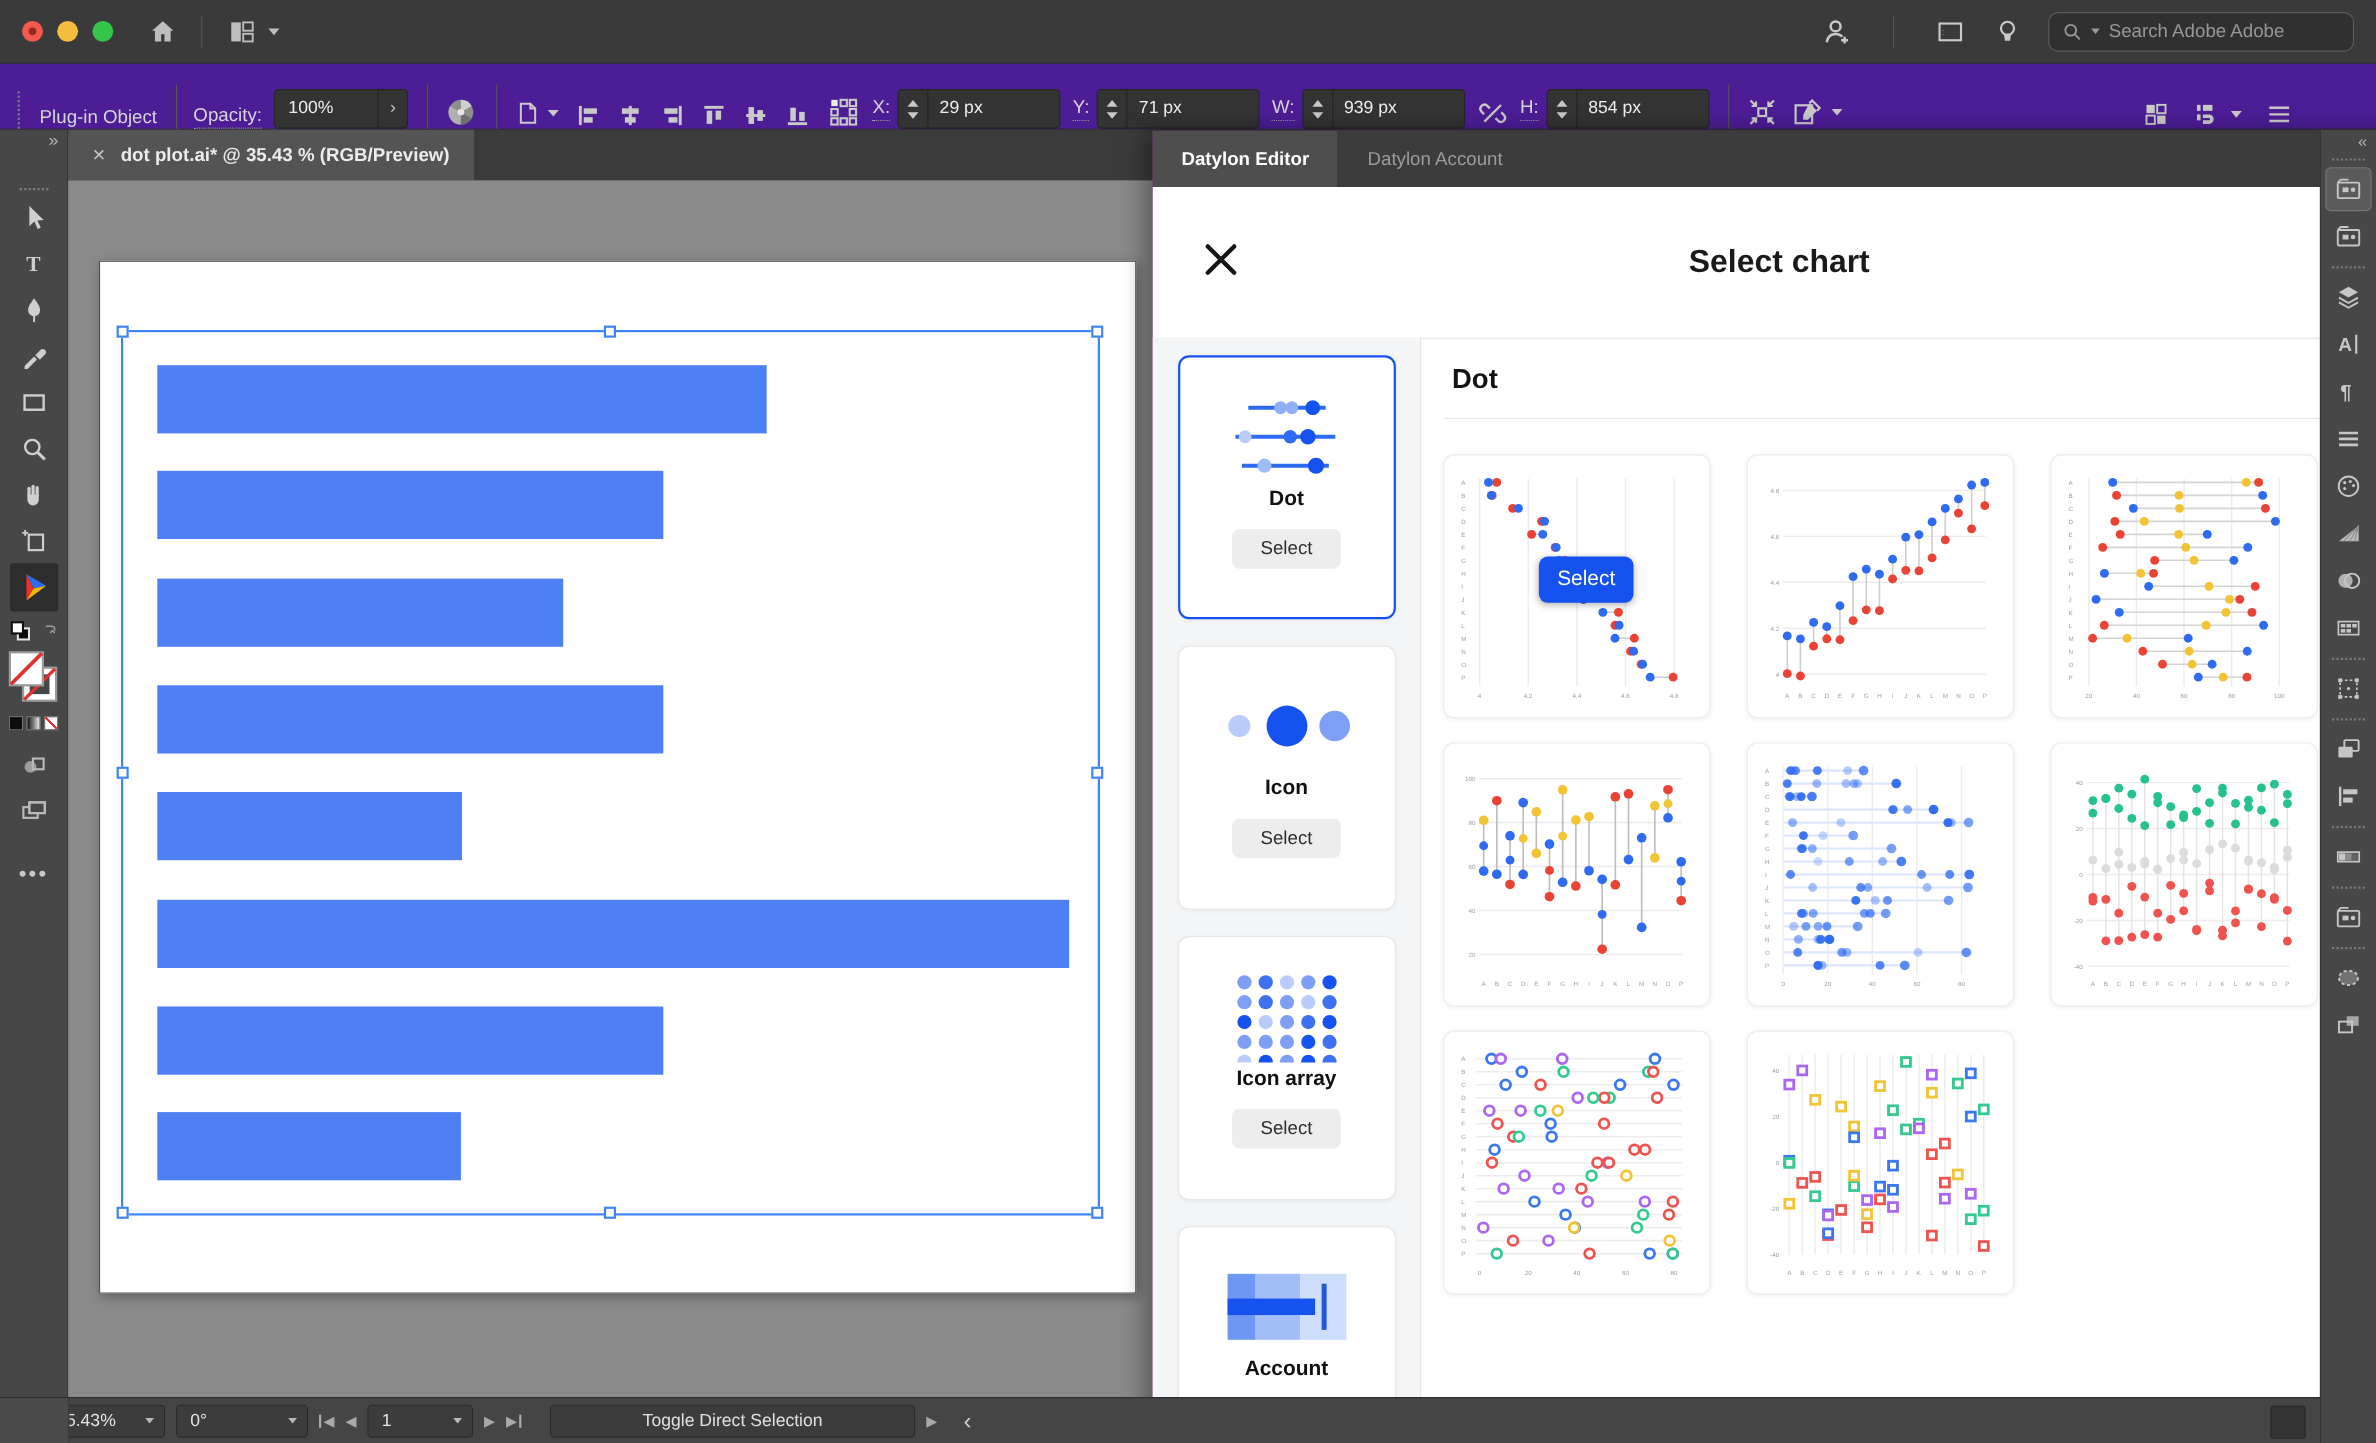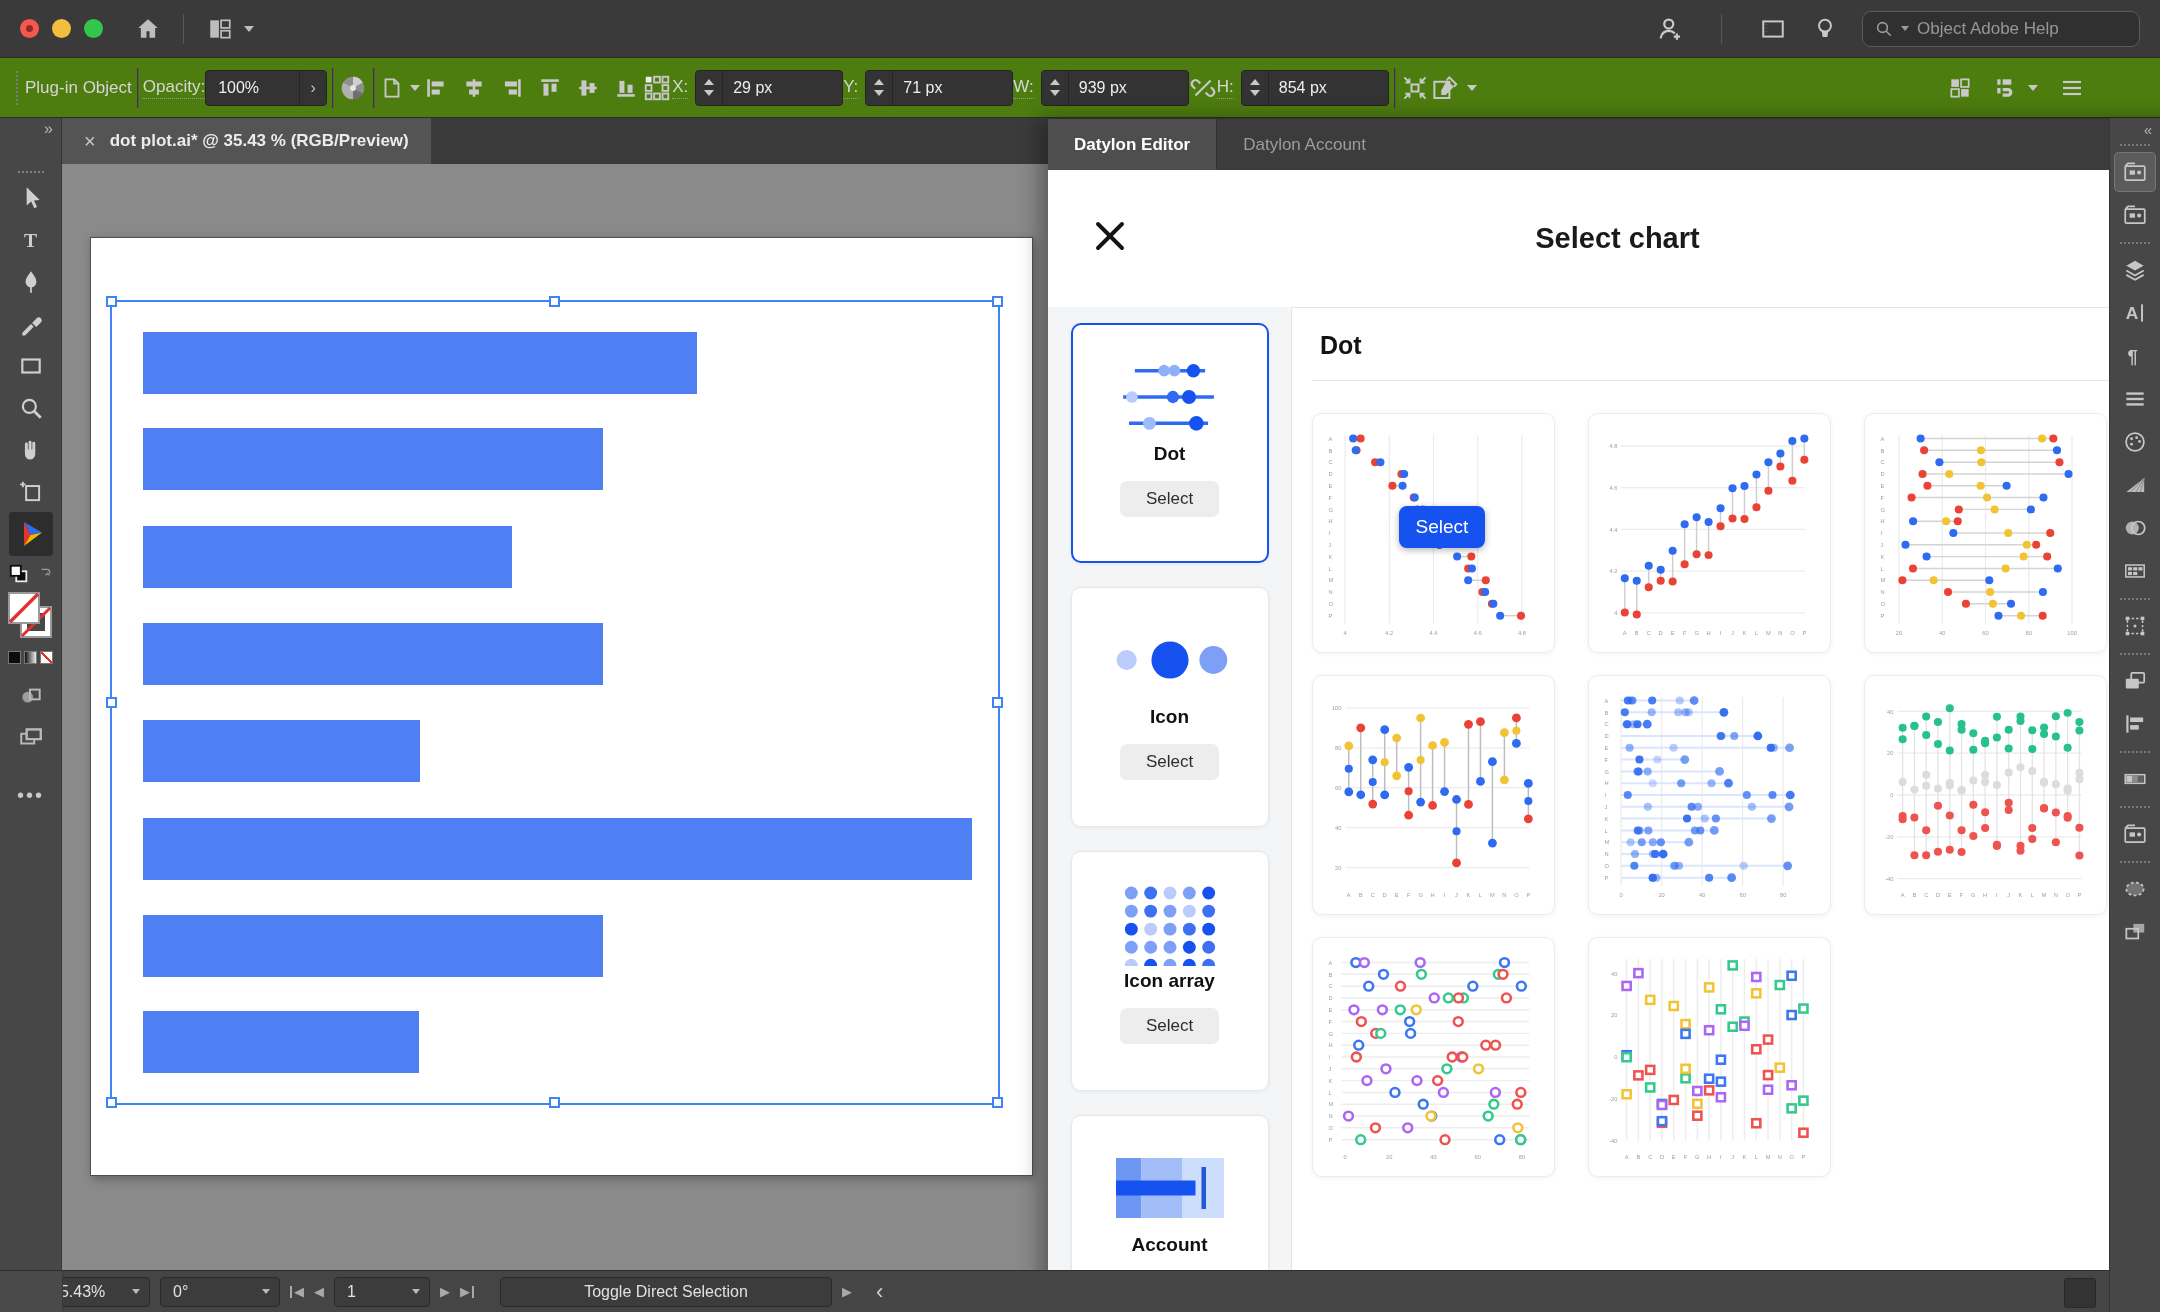--- a/index.html
+++ b/index.html
@@ -13,22 +13,22 @@
   .tl{width:19px;height:19px;border-radius:50%;display:inline-block;position:relative}
   .tl.red{background:#f4594f}.tl.red i{position:absolute;inset:6px;background:#8e2b23;border-radius:50%}
   .tl.yellow{background:#f5bd3e}.tl.green{background:#34c64b}
   .ticon{display:flex;align-items:center;margin:0 10px}
   .vsep{width:1px;height:30px;background:#585858;margin:0 12px}
   .app-title{position:absolute;left:0;right:0;text-align:center;font-size:19px;color:#d8d8d8;pointer-events:none}
   .tbright{margin-left:auto;display:flex;align-items:center;gap:24px;z-index:1}
   .searchbox{display:flex;align-items:center;gap:8px;width:278px;height:36px;background:#303030;
     border:1px solid #5c5c5c;border-radius:9px;padding:0 12px;box-sizing:border-box;color:#979797;font-size:17px}
   
-  .controlbar{position:absolute;top:58px;left:0;right:0;height:60px;background:#4d7c0f;
-    border-bottom:1px solid #2d2d2d;display:flex;align-items:center;padding:0 12px;box-sizing:border-box;}
+  .controlbar{position:absolute;top:58px;left:0;right:0;height:60px;background:#4c1d95;
+    border-bottom:1px solid #2d2d2d;display:flex;align-items:flex-end;padding:0 12px;box-sizing:border-box;gap:11px}
   .cb-handle{width:3px;height:34px;border-left:2px dotted #7e7e7e;margin:0 4px}
   .cb-label{font-size:17px;color:#d6d6d6;white-space:nowrap}
   .ulab{border-bottom:1px dotted #9a9a9a;padding-bottom:1px}
   .cb-sep{width:1px;height:40px;background:#393939;box-shadow:1px 0 0 #575757;margin:0 5px}
   .opfield{display:flex;align-items:center;height:34px;background:#333;border:1px solid #242424;border-radius:4px;width:120px}
   .opfield .val{flex:1;padding-left:12px;font-size:16px;color:#eee}
   .opch{width:26px;height:100%;display:flex;align-items:center;justify-content:center;border-left:1px solid #242424;color:#c4c4c4;font-size:16px}
   .numgroup{display:flex;align-items:center;gap:7px}
   .numfield{display:flex;align-items:center;height:34px;background:#333;border:1px solid #242424;border-radius:4px;width:146px}
   .stepper{width:26px;height:100%;display:flex;flex-direction:column;align-items:center;justify-content:center;gap:5px;border-right:1px solid #242424}
@@ -157,21 +157,21 @@
             <circle cx="12" cy="9" r="5.5"></circle>
             <path d="M10 14.5h4l-.6 4h-2.8Z" fill="#c9c9c9"></path>
           </svg>
       </span>
       <div class="searchbox">
         <svg width="18" height="18" viewBox="0 0 24 24" fill="none" stroke="#9a9a9a" stroke-width="2.2">
             <circle cx="10" cy="10" r="6.5"></circle>
             <line x1="15" y1="15" x2="21" y2="21"></line>
           </svg>
         <span class="chvd" style="border-top-color:#9a9a9a;border-left-width:4px;border-right-width:4px;border-top-width:5px"></span>
-        <span>Object Adobe Help</span>
+        <span>Search Adobe Adobe</span>
       </div>
     </div>
   </header>
 
   <div class="controlbar">
     <span class="cb-handle"></span>
     <span class="cb-label">Plug-in Object</span>
     <span class="cb-sep"></span>
     <span class="cb-label ulab">Opacity:</span>
     <div class="opfield">

